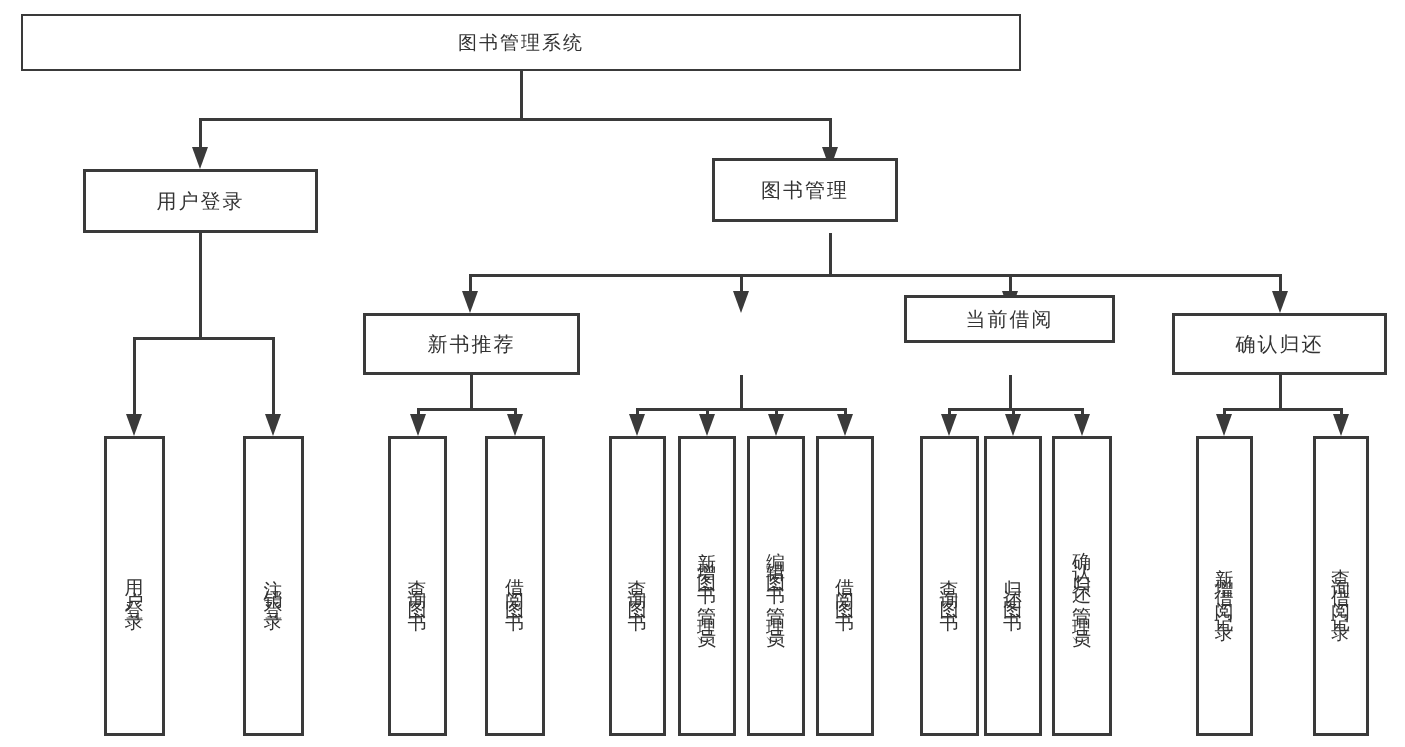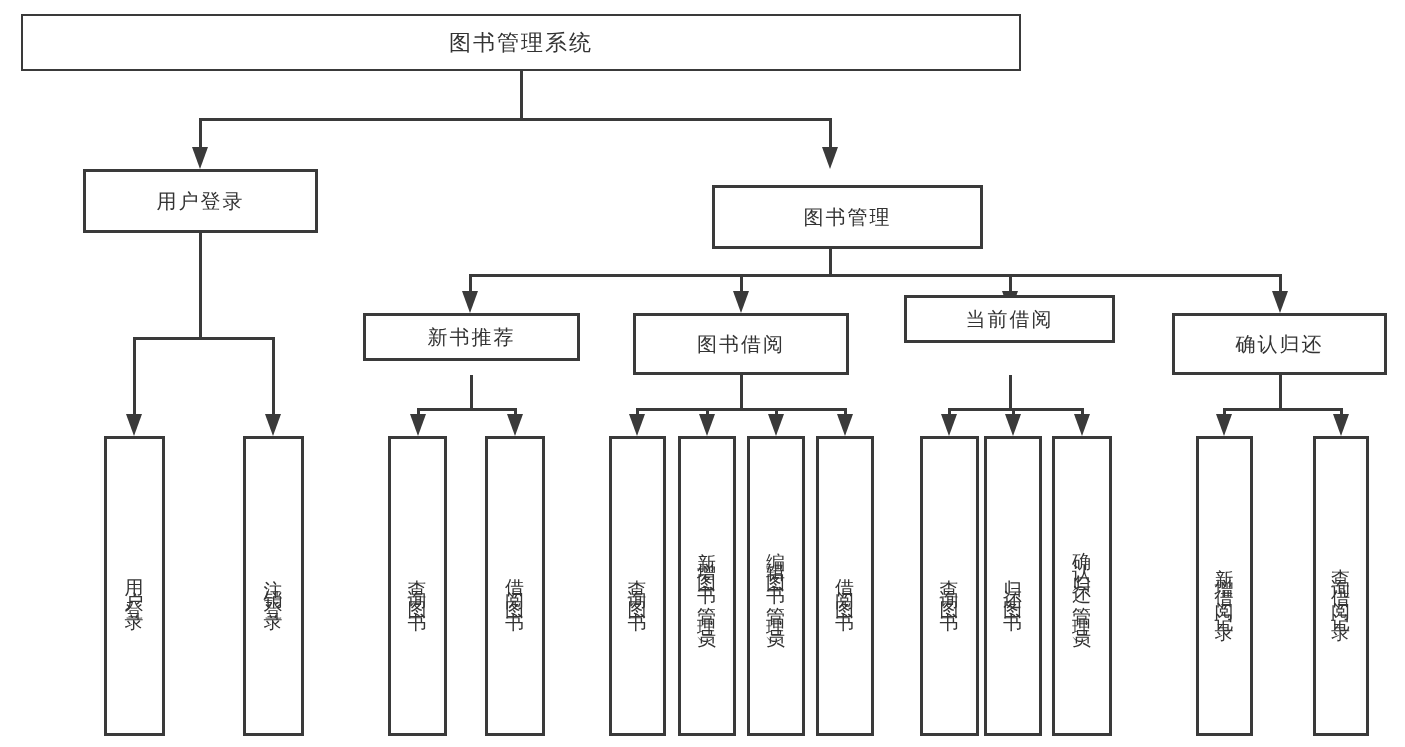--- a/index.html
+++ b/index.html
@@ -13,21 +13,21 @@
   }
   .box{
     position:absolute;
     box-sizing:border-box;
     background:#ffffff;
     border:3px solid var(--line,#3a3a3a);
     display:flex;align-items:center;justify-content:center;
     color:var(--text,#333);
   }
   .box.h{font-size:20px;letter-spacing:2px;white-space:nowrap;}
-  .box.root{border-width:2px;font-size:22px;}
+  .box.root{border-width:2px;font-size:19px;}
   .box.v{
     writing-mode:vertical-rl;
     text-orientation:mixed;
     font-size:19px;
     letter-spacing:11px;
     line-height:1;
   }
   .line{position:absolute;background:var(--line,#3a3a3a);}
   .arrow{
     position:absolute;width:0;height:0;
@@ -101,24 +101,23 @@
       <div class="line" style="left: 1222.5px; top: 408px; width: 120px; height: 3px;"></div>
       <div class="line" style="left: 1222.5px; top: 408px; width: 3px; height: 6px;"></div>
       <div class="arrow" style="left: 1216px; top: 414px;"></div>
       <div class="line" style="left: 1339.5px; top: 408px; width: 3px; height: 6px;"></div>
       <div class="arrow" style="left: 1333px; top: 414px;"></div>
     </div>
 
   <div class="box h root" style="left:21px;top:14px;width:1000px;height:57px">图书管理系统</div>
 
   <div class="box h" style="left:83px;top:169px;width:235px;height:64px">用户登录</div>
-  <div class="box h" style="left:712px;top:185px;width:271px;height:64px">图书管理</div>
+  <div class="box h" style="left:712px;top:158px;width:186px;height:64px">图书管理</div>
 
-  <div class="box h" style="left:363px;top:313px;width:217px;height:48px">新书推荐</div>
-  <div class="box h" style="left:633px;top:313px;width:216px;height:62px">图书借阅</div>
+  <div class="box h" style="left:363px;top:313px;width:217px;height:62px">新书推荐</div>
   <div class="box h" style="left:904px;top:295px;width:211px;height:48px">当前借阅</div>
   <div class="box h" style="left:1172px;top:313px;width:215px;height:62px">确认归还</div>
 
   <div class="box v" style="left:104px;top:436px;width:61px;height:300px">用户登录</div>
   <div class="box v" style="left:243px;top:436px;width:61px;height:300px">注销登录</div>
 
   <div class="box v" style="left:388px;top:436px;width:59px;height:300px">查询图书</div>
   <div class="box v" style="left:485px;top:436px;width:60px;height:300px">借阅图书</div>
 
   <div class="box v" style="left:609px;top:436px;width:57px;height:300px">查询图书</div>

